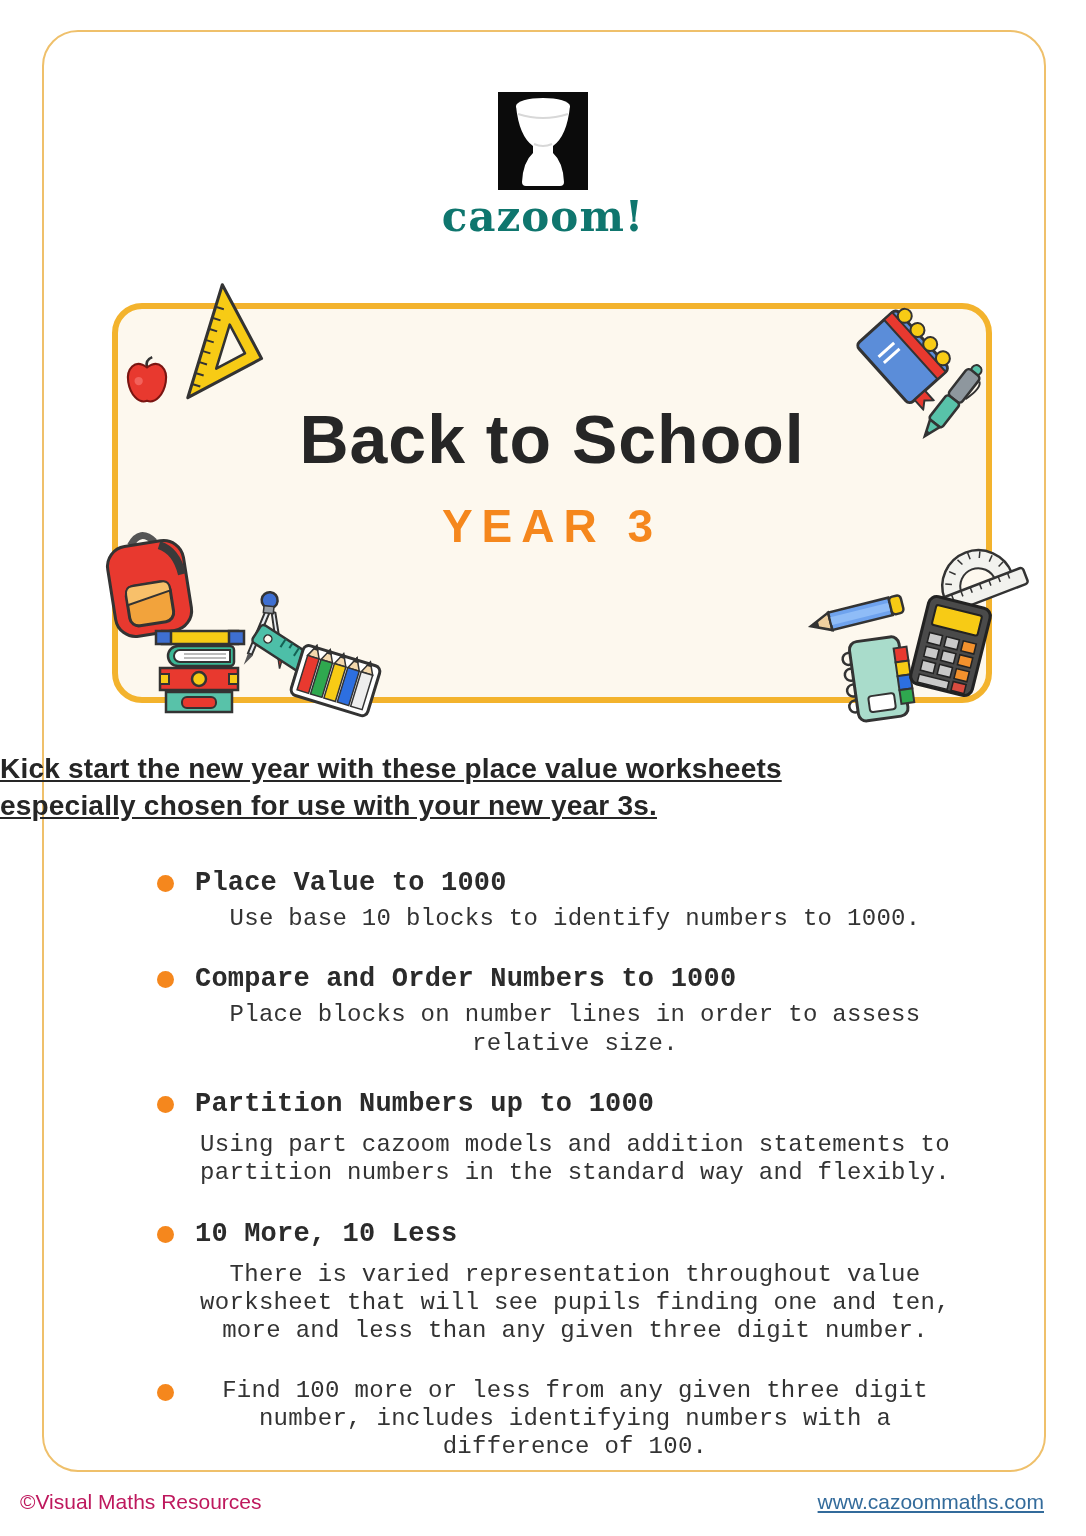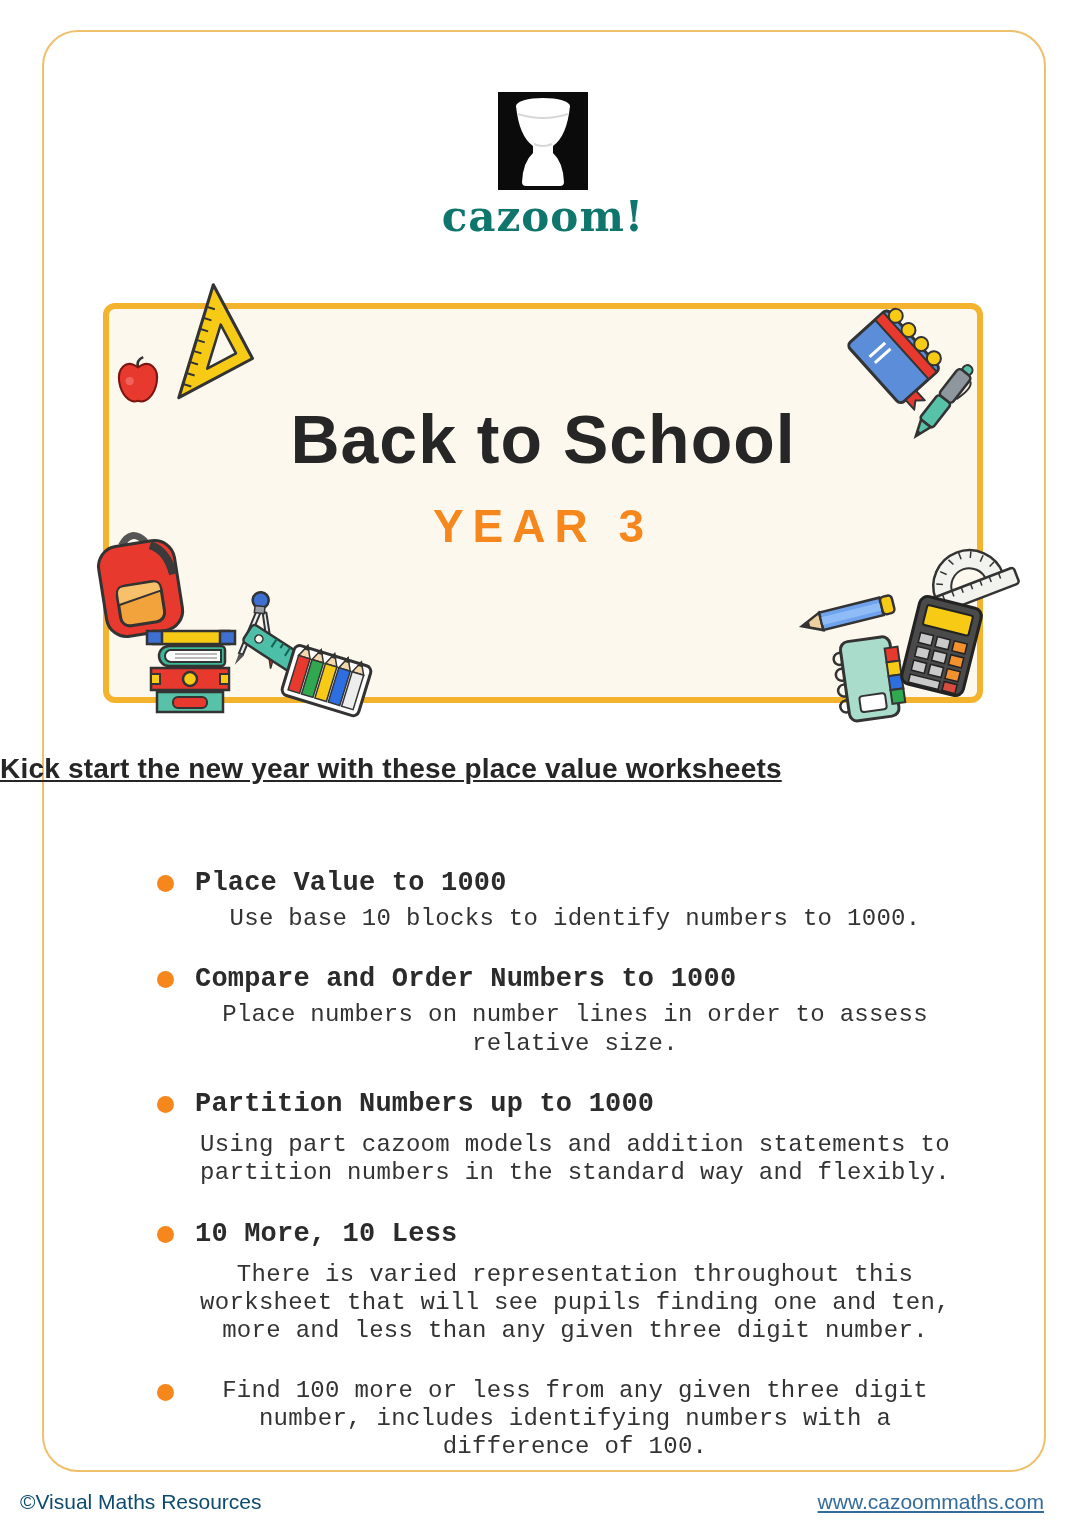--- a/index.html
+++ b/index.html
@@ -13,22 +13,22 @@
   }
   
   .logo{position:absolute;top:92px;left:0;right:0;text-align:center;}
   .logo .drum-box{display:inline-block;}
   .logo .wordmark{
     margin-top:2px;font-family:"DejaVu Serif", serif;font-weight:bold;
     font-size:42px;letter-spacing:1px;color:#0f766e;line-height:1;
   }
   
   .banner{
-    position:absolute;left:103px;top:303px;width:868px;height:388px;
-    background:#FDF8EE;border:6px solid #F3B32D;border-radius:12px;
+    position:absolute;left:112px;top:303px;width:868px;height:388px;
+    background:#FDF8EE;border:6px solid #F3B32D;border-radius:30px;
   }
   .banner-title{
     margin:0;padding-top:96px;text-align:center;
     font-size:68px;font-weight:bold;color:#262626;letter-spacing:1px;line-height:1;
   }
   .banner-subtitle{
     margin:30px 0 0;text-align:center;
     font-size:46px;font-weight:bold;color:#F5871D;letter-spacing:9px;line-height:1;
   }
   .deco{position:absolute;pointer-events:none;}
@@ -44,21 +44,21 @@
     position:absolute;left:-38px;top:7px;width:17px;height:17px;border-radius:50%;
     background:#F5871D;
   }
   .ws-title{margin:0 0 7px;font-size:27px;font-weight:bold;color:#2b2b2b;letter-spacing:0.2px;}
   .ws-desc{margin:0;font-size:24px;font-weight:500;color:#333;line-height:1.18;letter-spacing:0.3px;max-width:760px;text-align:center;}
   
   .footer{
     position:absolute;top:1490px;left:20px;right:42px;
     display:flex;justify-content:space-between;align-items:baseline;font-size:21px;
   }
-  .footer .copyright{color:#0c4a6e;}
+  .footer .copyright{color:#be185d;}
   .footer .site-link{color:#336B9B;text-decoration:underline;cursor:pointer;}
 </style>
 </head>
 <body>
 
 <div class="page-border"></div>
 
 <div class="logo">
   <span class="drum-box">
     <svg width="90" height="98" viewBox="0 0 90 98">
@@ -269,42 +269,43 @@
       </g>
     </svg>
   </div>
 
   <h1 class="banner-title">Back to School</h1>
   <h2 class="banner-subtitle">YEAR 3</h2>
 </div>
 
 <div class="intro">
   <div>Kick start the new year with these place value worksheets</div>
+  <div>especially chosen for use with your new year 3s.</div>
 </div>
 
 <ul class="ws-list">
   <li class="ws-item">
     <span class="ws-bullet"></span>
     <h3 class="ws-title">Place Value to 1000</h3>
     <p class="ws-desc">Use base 10 blocks to identify numbers to 1000.</p>
   </li>
   <li class="ws-item">
     <span class="ws-bullet"></span>
     <h3 class="ws-title">Compare and Order Numbers to 1000</h3>
-    <p class="ws-desc">Place numbers on number lines in order to assess relative size.</p>
+    <p class="ws-desc">Place blocks on number lines in order to assess relative size.</p>
   </li>
   <li class="ws-item">
     <span class="ws-bullet"></span>
     <h3 class="ws-title" style="margin-bottom:12px;">Partition Numbers up to 1000</h3>
     <p class="ws-desc">Using part cazoom models and addition statements to partition numbers in the standard way and flexibly.</p>
   </li>
   <li class="ws-item">
     <span class="ws-bullet"></span>
     <h3 class="ws-title" style="margin-bottom:12px;">10 More, 10 Less</h3>
-    <p class="ws-desc">There is varied representation throughout this worksheet that will see pupils finding one and ten, more and less than any given three digit number.</p>
+    <p class="ws-desc">There is varied representation throughout value worksheet that will see pupils finding one and ten, more and less than any given three digit number.</p>
   </li>
   <li class="ws-item">
     <span class="ws-bullet"></span>
     <p class="ws-desc">Find 100 more or less from any given three digit number, includes identifying numbers with a difference of 100.</p>
   </li>
 </ul>
 
 <div class="footer">
   <span class="copyright">©Visual Maths Resources</span>
   <a class="site-link">www.cazoommaths.com</a>

